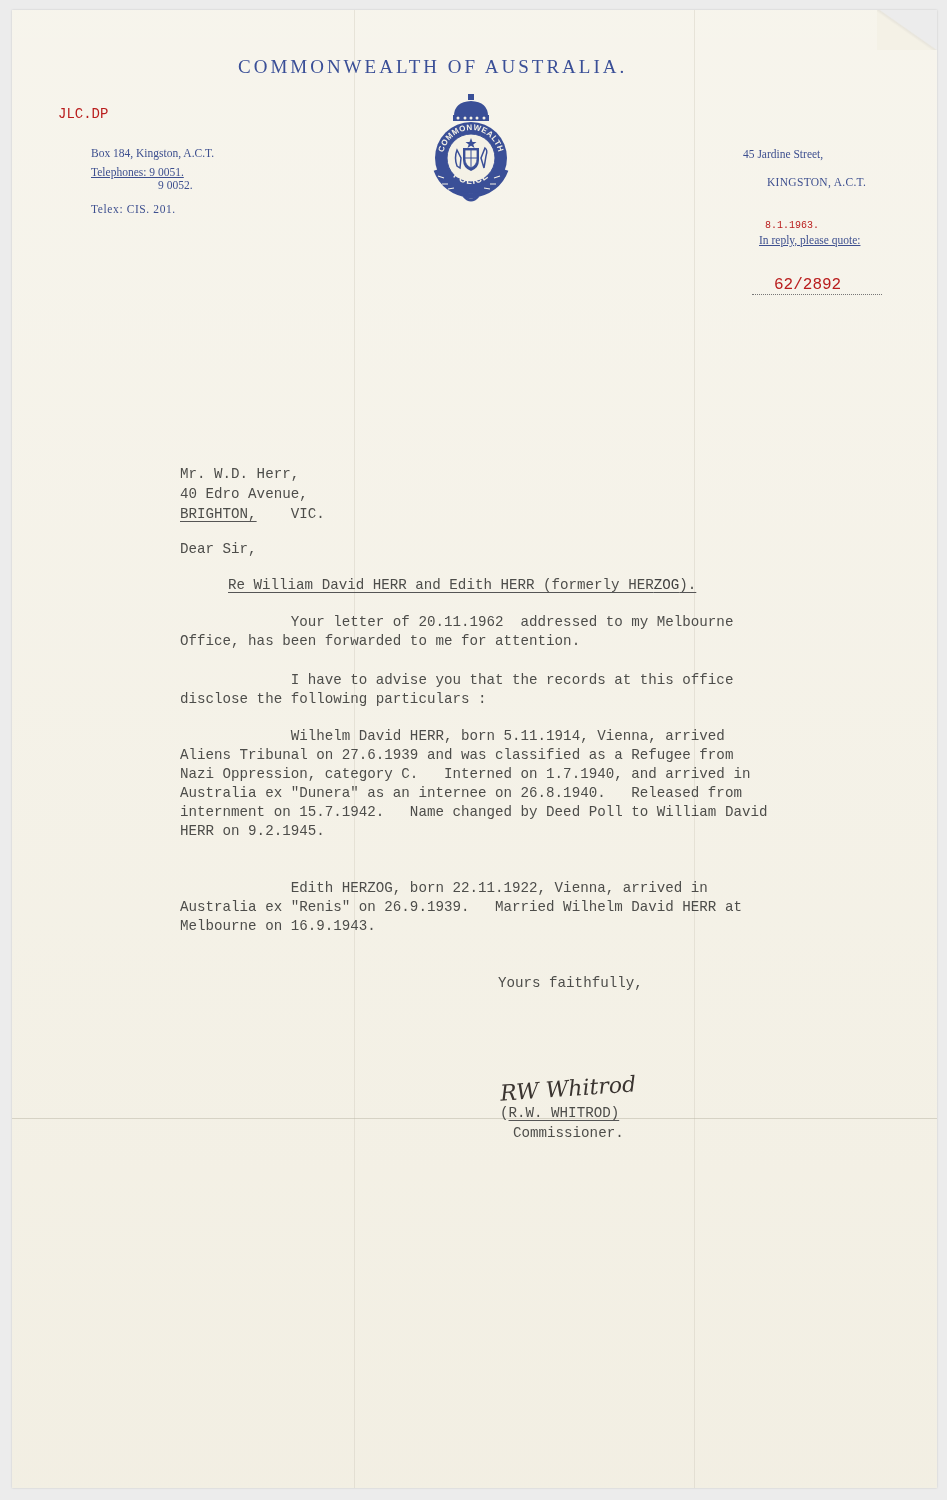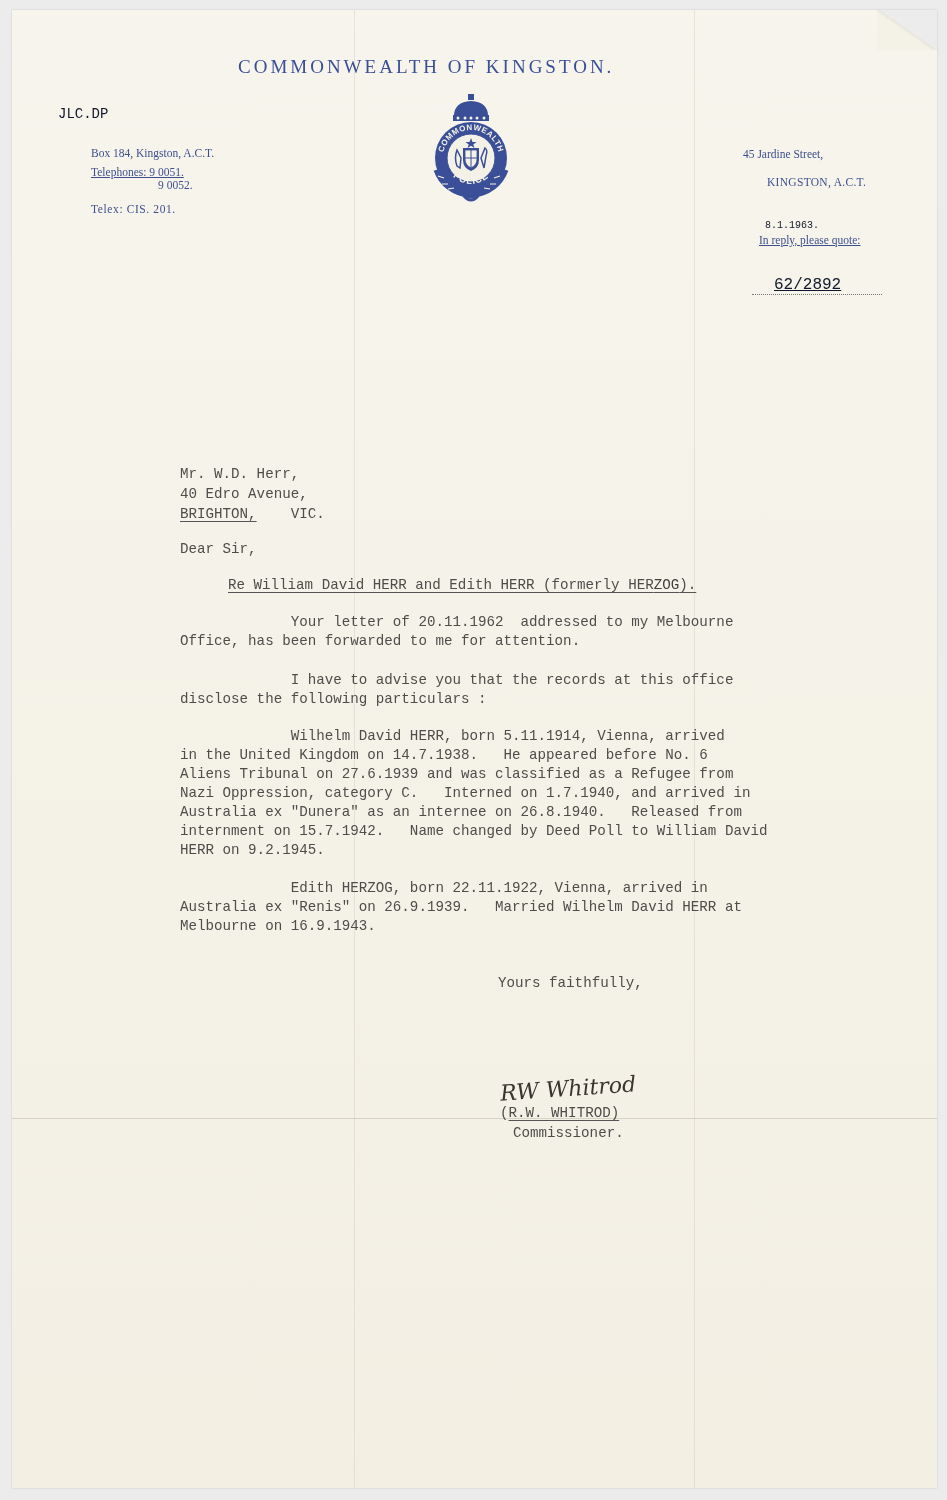--- a/index.html
+++ b/index.html
@@ -16,38 +16,38 @@
     .corner {
       position: absolute; right: 0; top: 0; width: 60px; height: 40px;
       background: linear-gradient(215deg, #ececec 48%, #e8e5dc 50%, #f4f1e6 54%);
     }
     .abs { position: absolute; }
     .letterhead {
       font-family: "Liberation Serif", serif; color: #3a4f97;
       font-size: 19px; letter-spacing: 3px; white-space: nowrap;
     }
     .serif-blue { font-family: "Liberation Serif", serif; color: #3d4f8f; font-size: 11.5px; white-space: nowrap; }
-    .mono { font-family: "Liberation Mono", monospace; color: #0f172a; font-size: 15px; white-space: pre; }
+    .mono { font-family: "Liberation Mono", monospace; color: #b91c1c; font-size: 15px; white-space: pre; }
     .typed { font-family: "Liberation Mono", monospace; color: #4d4d4a; font-size: 14.2px; line-height: 19px; white-space: pre; }
     .u { text-decoration: underline; text-decoration-color: #555; text-underline-offset: 3px; }
-    .dots { border-bottom: 1px dotted #777; text-decoration: underline; }
+    .dots { border-bottom: 1px dotted #777; }
     .sig { font-family: "DejaVu Serif", serif; font-style: italic; color: #3a3430; font-size: 22px; white-space: nowrap; transform: rotate(-4deg); }
     .overstrike { color: #404040; }
   </style>
 </head>
 <body>
 
 <div class="paper">
   <div class="fold-v" style="left:342px"></div>
   <div class="fold-v" style="left:682px"></div>
   <div class="fold-h" style="top:1108px"></div>
   <div class="corner"></div>
 </div>
 
-<div class="abs letterhead" style="left:238px; top:56px;">COMMONWEALTH OF KINGSTON.</div>
+<div class="abs letterhead" style="left:238px; top:56px;">COMMONWEALTH OF AUSTRALIA.</div>
 
 <div class="abs mono" style="left:58px; top:106px; font-size:14px;">JLC.DP</div>
 
 <div class="abs serif-blue" style="left:91px; top:147px;">Box 184, Kingston, A.C.T.</div>
 <div class="abs serif-blue" style="left:91px; top:166px;text-decoration:underline;">Telephones: 9 0051.</div>
 <div class="abs serif-blue" style="left:158px; top:179px;">9 0052.</div>
 <div class="abs serif-blue" style="left:91px; top:203px; letter-spacing:0.6px;">Telex: CIS. 201.</div>
 
 <div class="abs" style="left:424px; top:92px; width:94px; height:116px;">
   <svg width="94" height="116" viewBox="0 0 94 116">
@@ -113,21 +113,20 @@
   <div class="typed">Office, has been forwarded to me for attention.</div>
 </div>
 
 <div class="abs" style="left:180px; top:671px;">
   <div class="typed">             I have to advise you that the records at this office</div>
   <div class="typed">disclose the following particulars :</div>
 </div>
 
 <div class="abs" style="left:180px; top:727px;">
   <div class="typed">             Wilhelm David HERR, born 5.11.1914, Vienna, arrived</div>
-  <div class="typed">in the United Kingdom on 14.7.1938.   He appeared before No. 6</div>
   <div class="typed">Aliens Tribunal on 27.6.1939 and was classified as a Refugee from</div>
   <div class="typed">Nazi Oppression, category C.   Interned on 1.7.1940, and arrived in</div>
   <div class="typed">Australia ex "Dunera" as an internee on 26.8.1940.   Released from</div>
   <div class="typed">internment on 15.7.1942.   Name changed by Deed Poll to William David</div>
   <div class="typed">HERR on 9.2.1945.</div>
 </div>
 
 <div class="abs" style="left:180px; top:879px;">
   <div class="typed">             Edith HERZOG, born 22.11.1922, Vienna, arrived in</div>
   <div class="typed">Australia ex "Renis" on 26.9.1939.   Married Wilhelm David HERR at</div>

